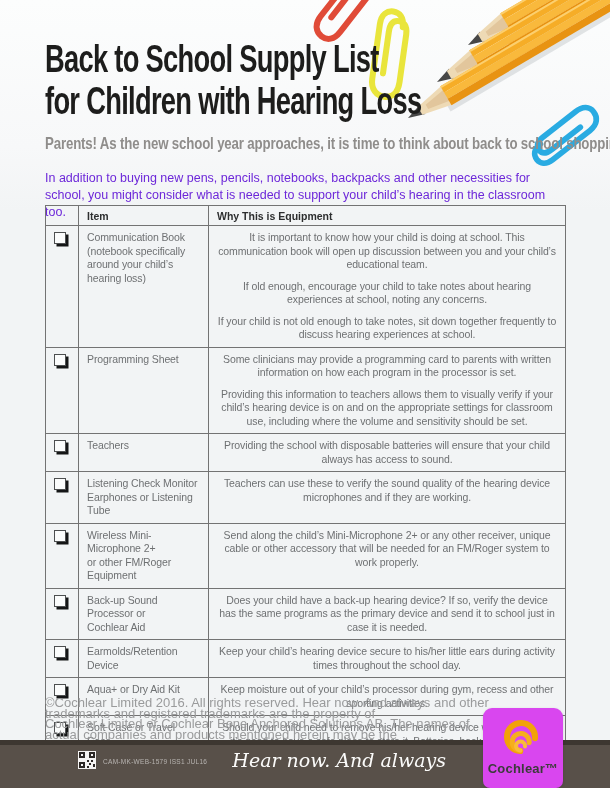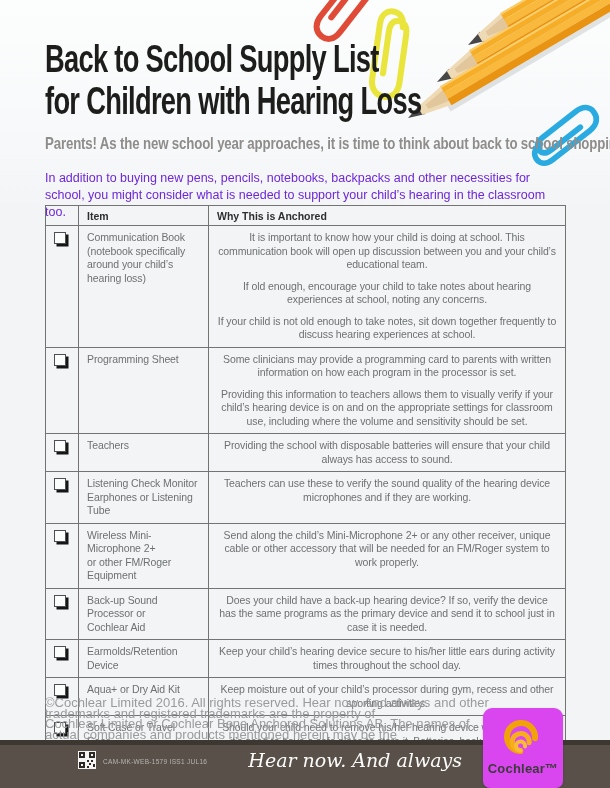--- a/index.html
+++ b/index.html
@@ -39,21 +39,21 @@
     border:1px solid #4d4f50; box-shadow:2.5px 2.5px 0 #151617; }
 
   .legal { position:absolute; left:45px; top:698px; width:445px;
     font-size:13px; line-height:10.5px; color:#9a9b9c; white-space:pre-line; }
 
   .bottom-bar { position:absolute; left:0; right:0; top:740px; height:48px;
     background:#585049; border-top:5px solid #3d3731; }
   .qr { position:absolute; left:78px; top:751px; width:18px; height:18px; }
   .doc-code { position:absolute; left:103px; top:758px; font-size:6.5px;
     color:rgba(255,255,255,0.55); letter-spacing:0.3px; }
-  .tagline { position:absolute; right:148px; top:749px; font-size:19px;
+  .tagline { position:absolute; right:164px; top:749px; font-size:19px;
     font-style:italic; color:#fbfbfa; font-family:"DejaVu Serif", serif; }
 
   .brand-card { position:absolute; left:483px; top:708px; width:80px; height:80px;
     background:#d946ef; border-radius:9px 9px 7px 7px; text-align:center;
     box-shadow:0 1px 3px rgba(0,0,0,0.15); }
   .brand-card svg { margin-top:8px; }
   .brand-word { font-size:13px; font-weight:bold; color:#3b3b3a; letter-spacing:0.2px; margin-top:1px; }
 </style>
 </head>
 <body>
@@ -97,21 +97,21 @@
   <table>
     <colgroup>
         <col class="c-cb">
         <col class="c-item">
         <col class="c-why">
       </colgroup>
     <thead>
       <tr>
         <th></th>
         <th>Item</th>
-        <th>Why This is Anchored</th>
+        <th>Why This is Equipment</th>
       </tr>
     </thead>
     <tbody>
         <tr>
           <td class="cb-cell"><span class="checkbox"></span></td>
           <td class="item-cell">Communication Book
 (notebook specifically around your child’s hearing loss)</td>
           <td class="why-cell">
             <p>It is important to know how your child is doing at school. This communication book will open up discussion between you and your child’s educational team.</p>
             <p>If old enough, encourage your child to take notes about hearing experiences at school, noting any concerns.</p>

